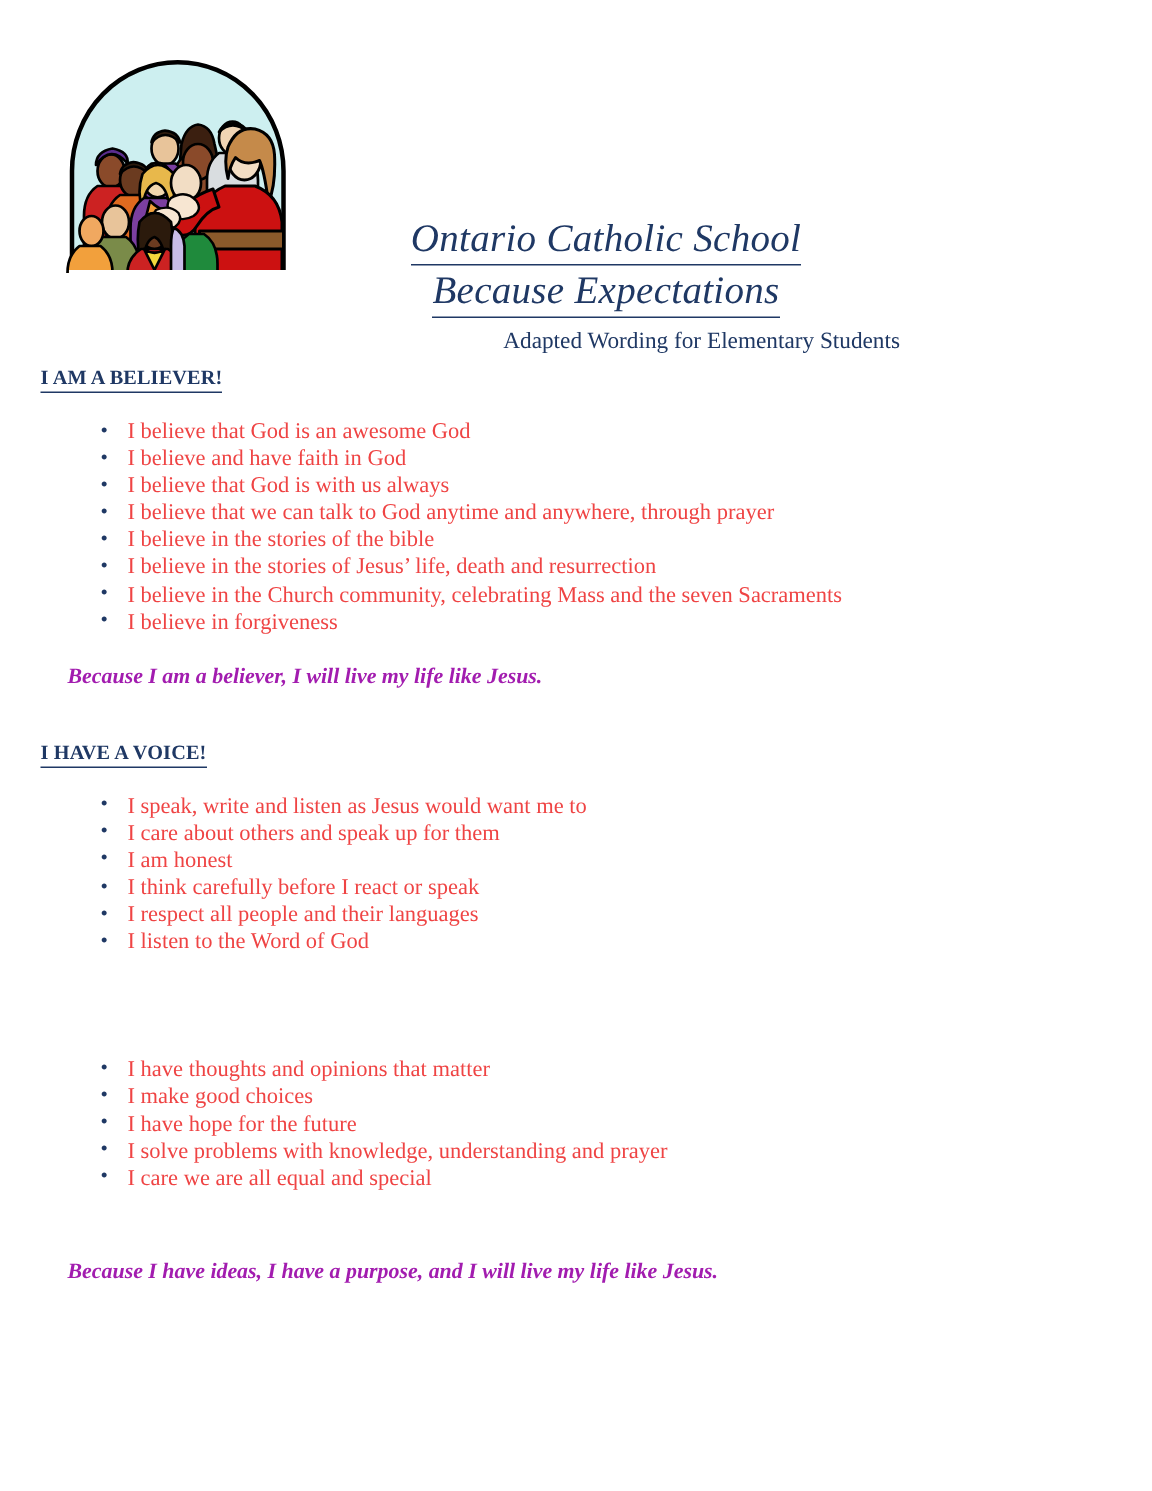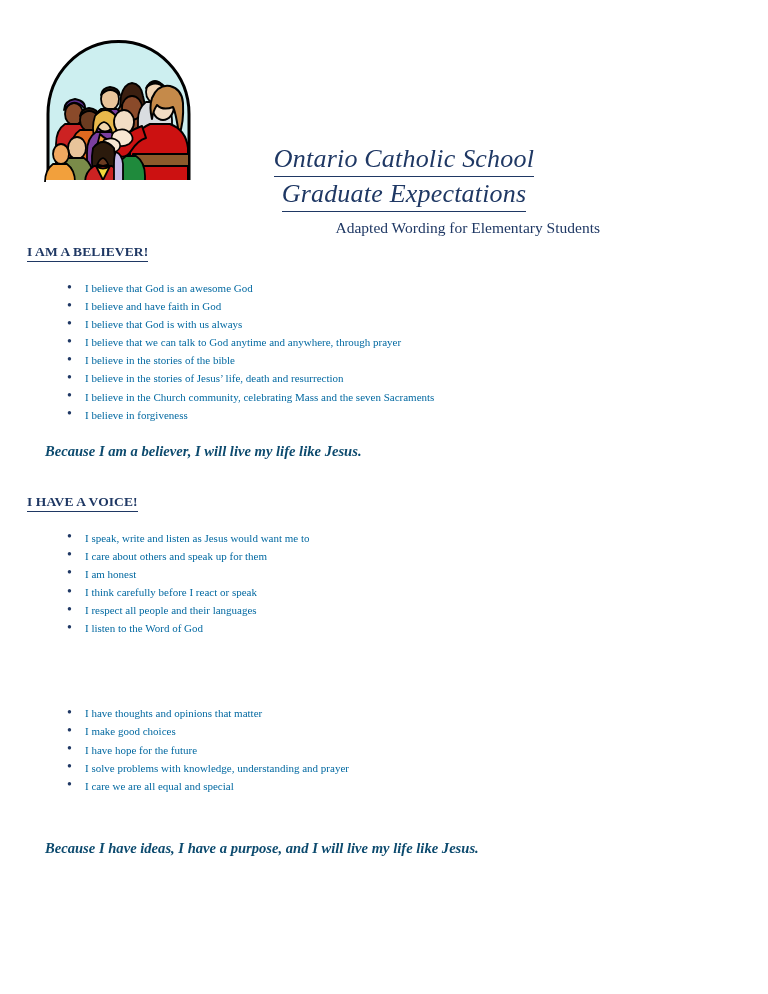--- a/index.html
+++ b/index.html
@@ -85,40 +85,40 @@
   }
   ul.bullets {
     list-style: none;
     margin: 0;
     padding: 0;
     margin-top: 17px;
   }
   ul.bullets li {
     position: relative;
     margin-left: 85px;
-    font-size: 11px;
+    font-size: 15px;
     line-height: 18.1px;
-    color: #0369a1;
+    color: #ef4444;
     padding-left: 0;
   }
   ul.bullets li::before {
     content: "\2022";
     position: absolute;
     left: -18px;
     top: -0.5px;
     font-size: 14px;
     color: #1f3864;
   }
   .because {
     margin-left: 45px;
     font-style: italic;
     font-weight: bold;
     font-size: 14.6px;
     line-height: 19px;
-    color: #0c4a6e;
+    color: #a21caf;
   }
 
   .gap-after-bullets { height: 18px; }
   .gap-after-because { height: 32px; }
   .gap-final { height: 26px; }
 </style>
 </head>
 <body>
 
 <div class="page">
@@ -196,21 +196,21 @@
         <path d="M74 116 q6 2 7 12 l0 28 l-9 0 l0-28 q0-9 2-12 Z" fill="#c7bce8"></path>
       </g>
 
       <rect x="4" y="144" width="145" height="2" fill="#ffffff"></rect>
     </svg>
   </div>
 
   <div class="title-block">
     <div class="doc-title">
       <div><span class="tline">Ontario Catholic School</span></div>
-      <div><span class="tline">Graduate Expectations</span></div>
+      <div><span class="tline">Because Expectations</span></div>
     </div>
     <div class="doc-subtitle">Adapted Wording for Elementary Students</div>
   </div>
 
   <div class="content">
 
     <div class="section">
       <div class="section-heading"><span class="htext">I AM A BELIEVER!</span></div>
       <ul class="bullets">
         <li>I believe that God is an awesome God</li>

